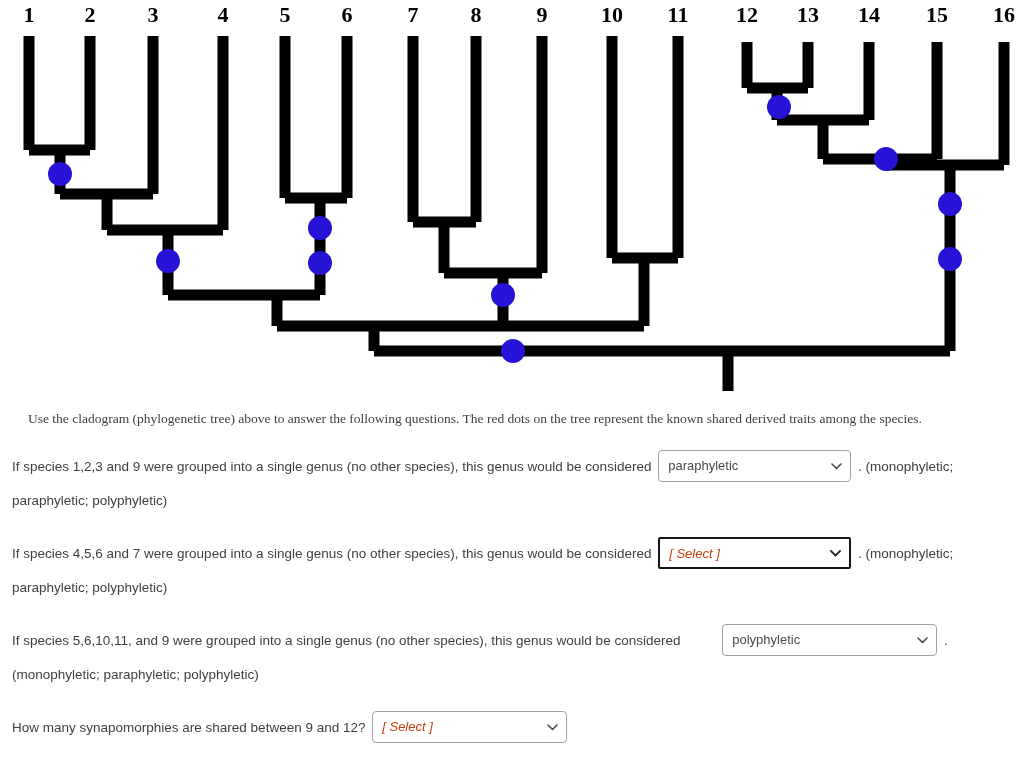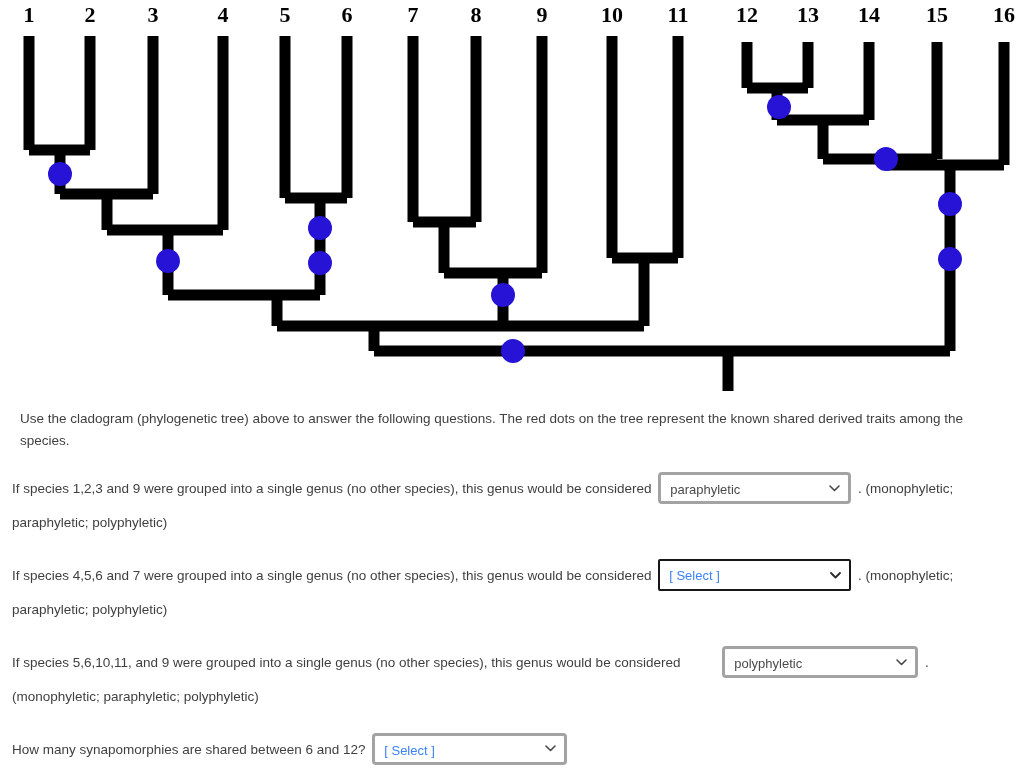--- a/index.html
+++ b/index.html
@@ -41,44 +41,45 @@
   }
   
   #questions {
     position: relative;
     padding: 0 12px;
     font-size: 13.5px;
     line-height: 1.38;
     color: #3f3f3f;
   }
   .intro {
-    margin: 8px 0 0 8px;
+    margin: 8px 0 0 16px;
     max-width: 990px;
     font-size: 13.5px;
     line-height: 1.62;
+    font-family: Liberation Serif, serif;
   }
   .q-block {
     margin-top: 19px;
     font-size: 13.5px;
     line-height: 2.45;
   }
   .q-inline {
     display: inline;
     vertical-align: middle;
   }
   
   .sel {
     display: inline-block;
     vertical-align: middle;
     box-sizing: border-box;
     font-family: "Liberation Sans", sans-serif;
     font-size: 13px;
     color: #4a4a4a;
     background: #ffffff;
-    border: 3px solid #a3a3a3;
+    border: 1px solid #a3a3a3;
     border-radius: 4px;
     height: 32px;
     line-height: 30px;
     padding: 0 26px 0 9px;
     position: relative;
     cursor: pointer;
     overflow: hidden;
     white-space: nowrap;
     margin: 0 3px;
   }
@@ -91,24 +92,24 @@
     right: 8px;
     top: 0;
     bottom: 0;
     width: 12px;
     display: flex;
     align-items: center;
     justify-content: center;
     pointer-events: none;
   }
   .sel .caret svg { display: block; }
-  .sel-placeholder { color: #3b82f6; }
+  .sel-placeholder { color: #c2410c; font-style: italic; }
   .sel-value { color: #4a4a4a; }
 
-  .w-190 { width: 196px; margin-left: 38px; }
+  .w-190 { width: 215px; margin-left: 38px; }
   .w-195 { width: 195px; }
   .w-193 { width: 193px; }
 </style>
 </head>
 <body>
 
 <div id="page">
 
   <div id="cladogram-wrap">
     <svg id="cladogram-svg" viewBox="0 0 1024 400">
@@ -247,21 +248,21 @@
         <span class="caret">
           <svg width="11" height="7" viewBox="0 0 11 7">
               <path d="M1 1l4.5 4.5L10 1" stroke="#4a4a4a" stroke-width="1.6" fill="none" stroke-linecap="round" stroke-linejoin="round"></path>
             </svg>
         </span>
       </span>
       <span class="q-inline">. (monophyletic; paraphyletic; polyphyletic)</span>
     </div>
 
     <div class="q-block">
-      <span class="q-inline">How many synapomorphies are shared between 6 and 12?</span>
+      <span class="q-inline">How many synapomorphies are shared between 9 and 12?</span>
       <span class="sel w-195">
         <span class="sel-placeholder">[ Select ]</span>
         <span class="caret">
           <svg width="11" height="7" viewBox="0 0 11 7">
               <path d="M1 1l4.5 4.5L10 1" stroke="#4a4a4a" stroke-width="1.6" fill="none" stroke-linecap="round" stroke-linejoin="round"></path>
             </svg>
         </span>
       </span>
     </div>
 

